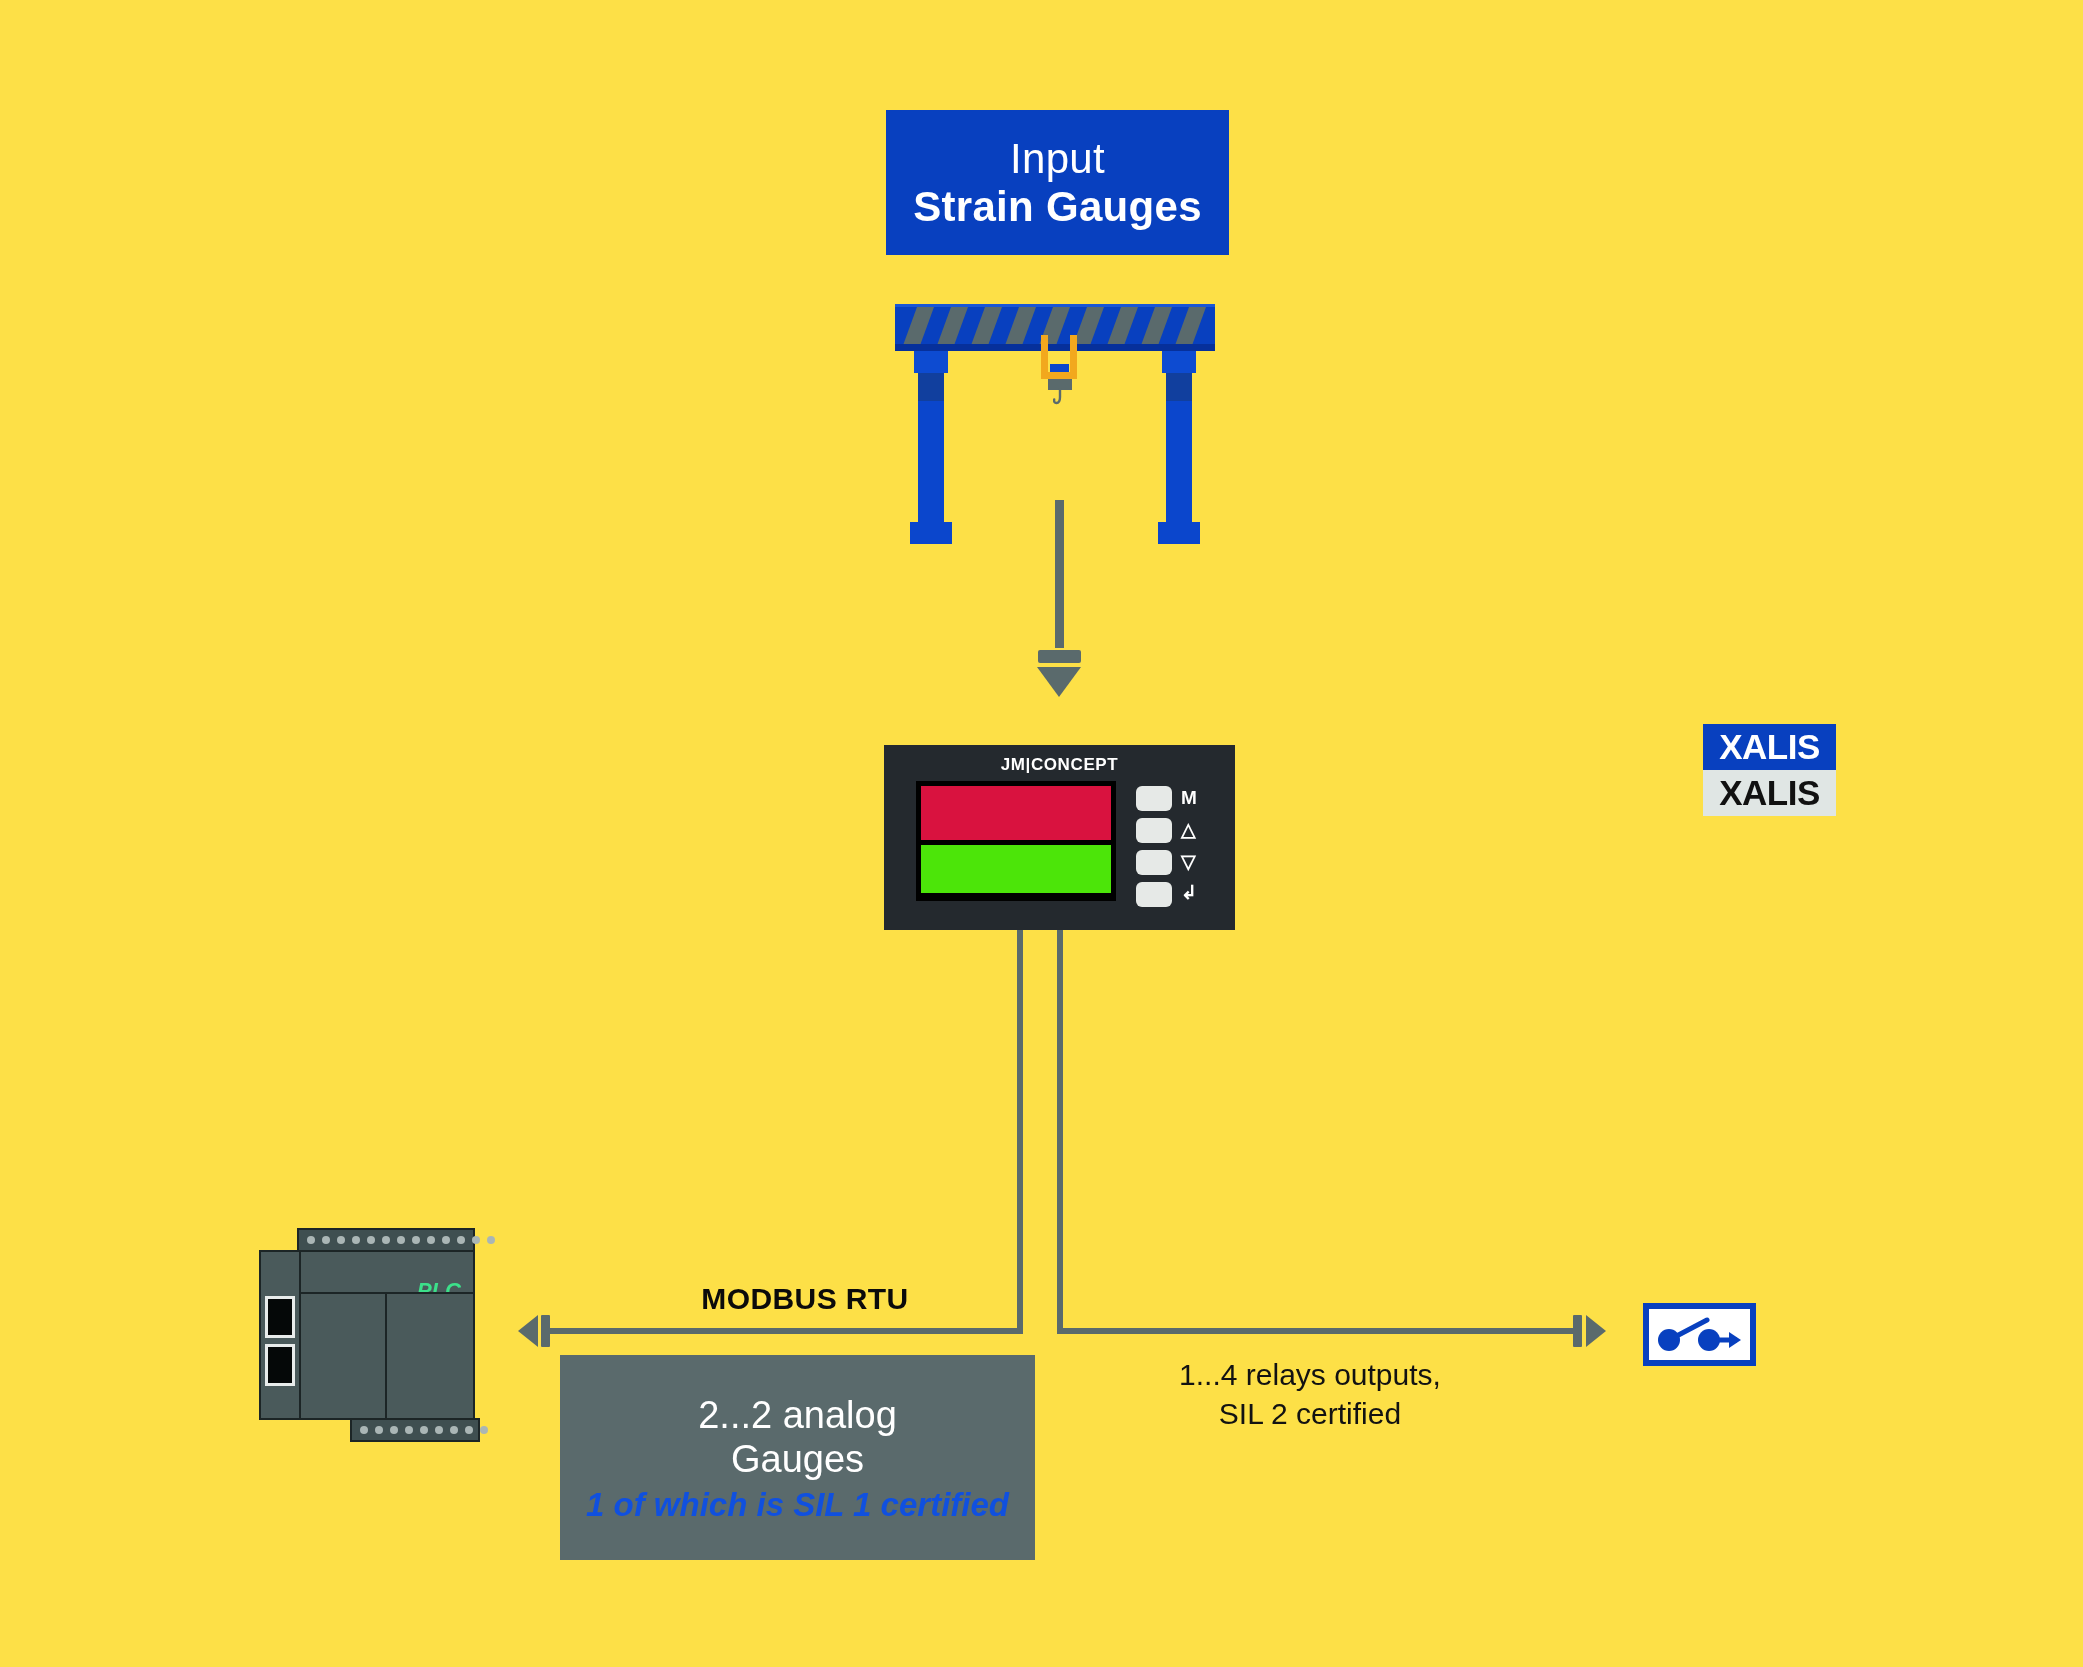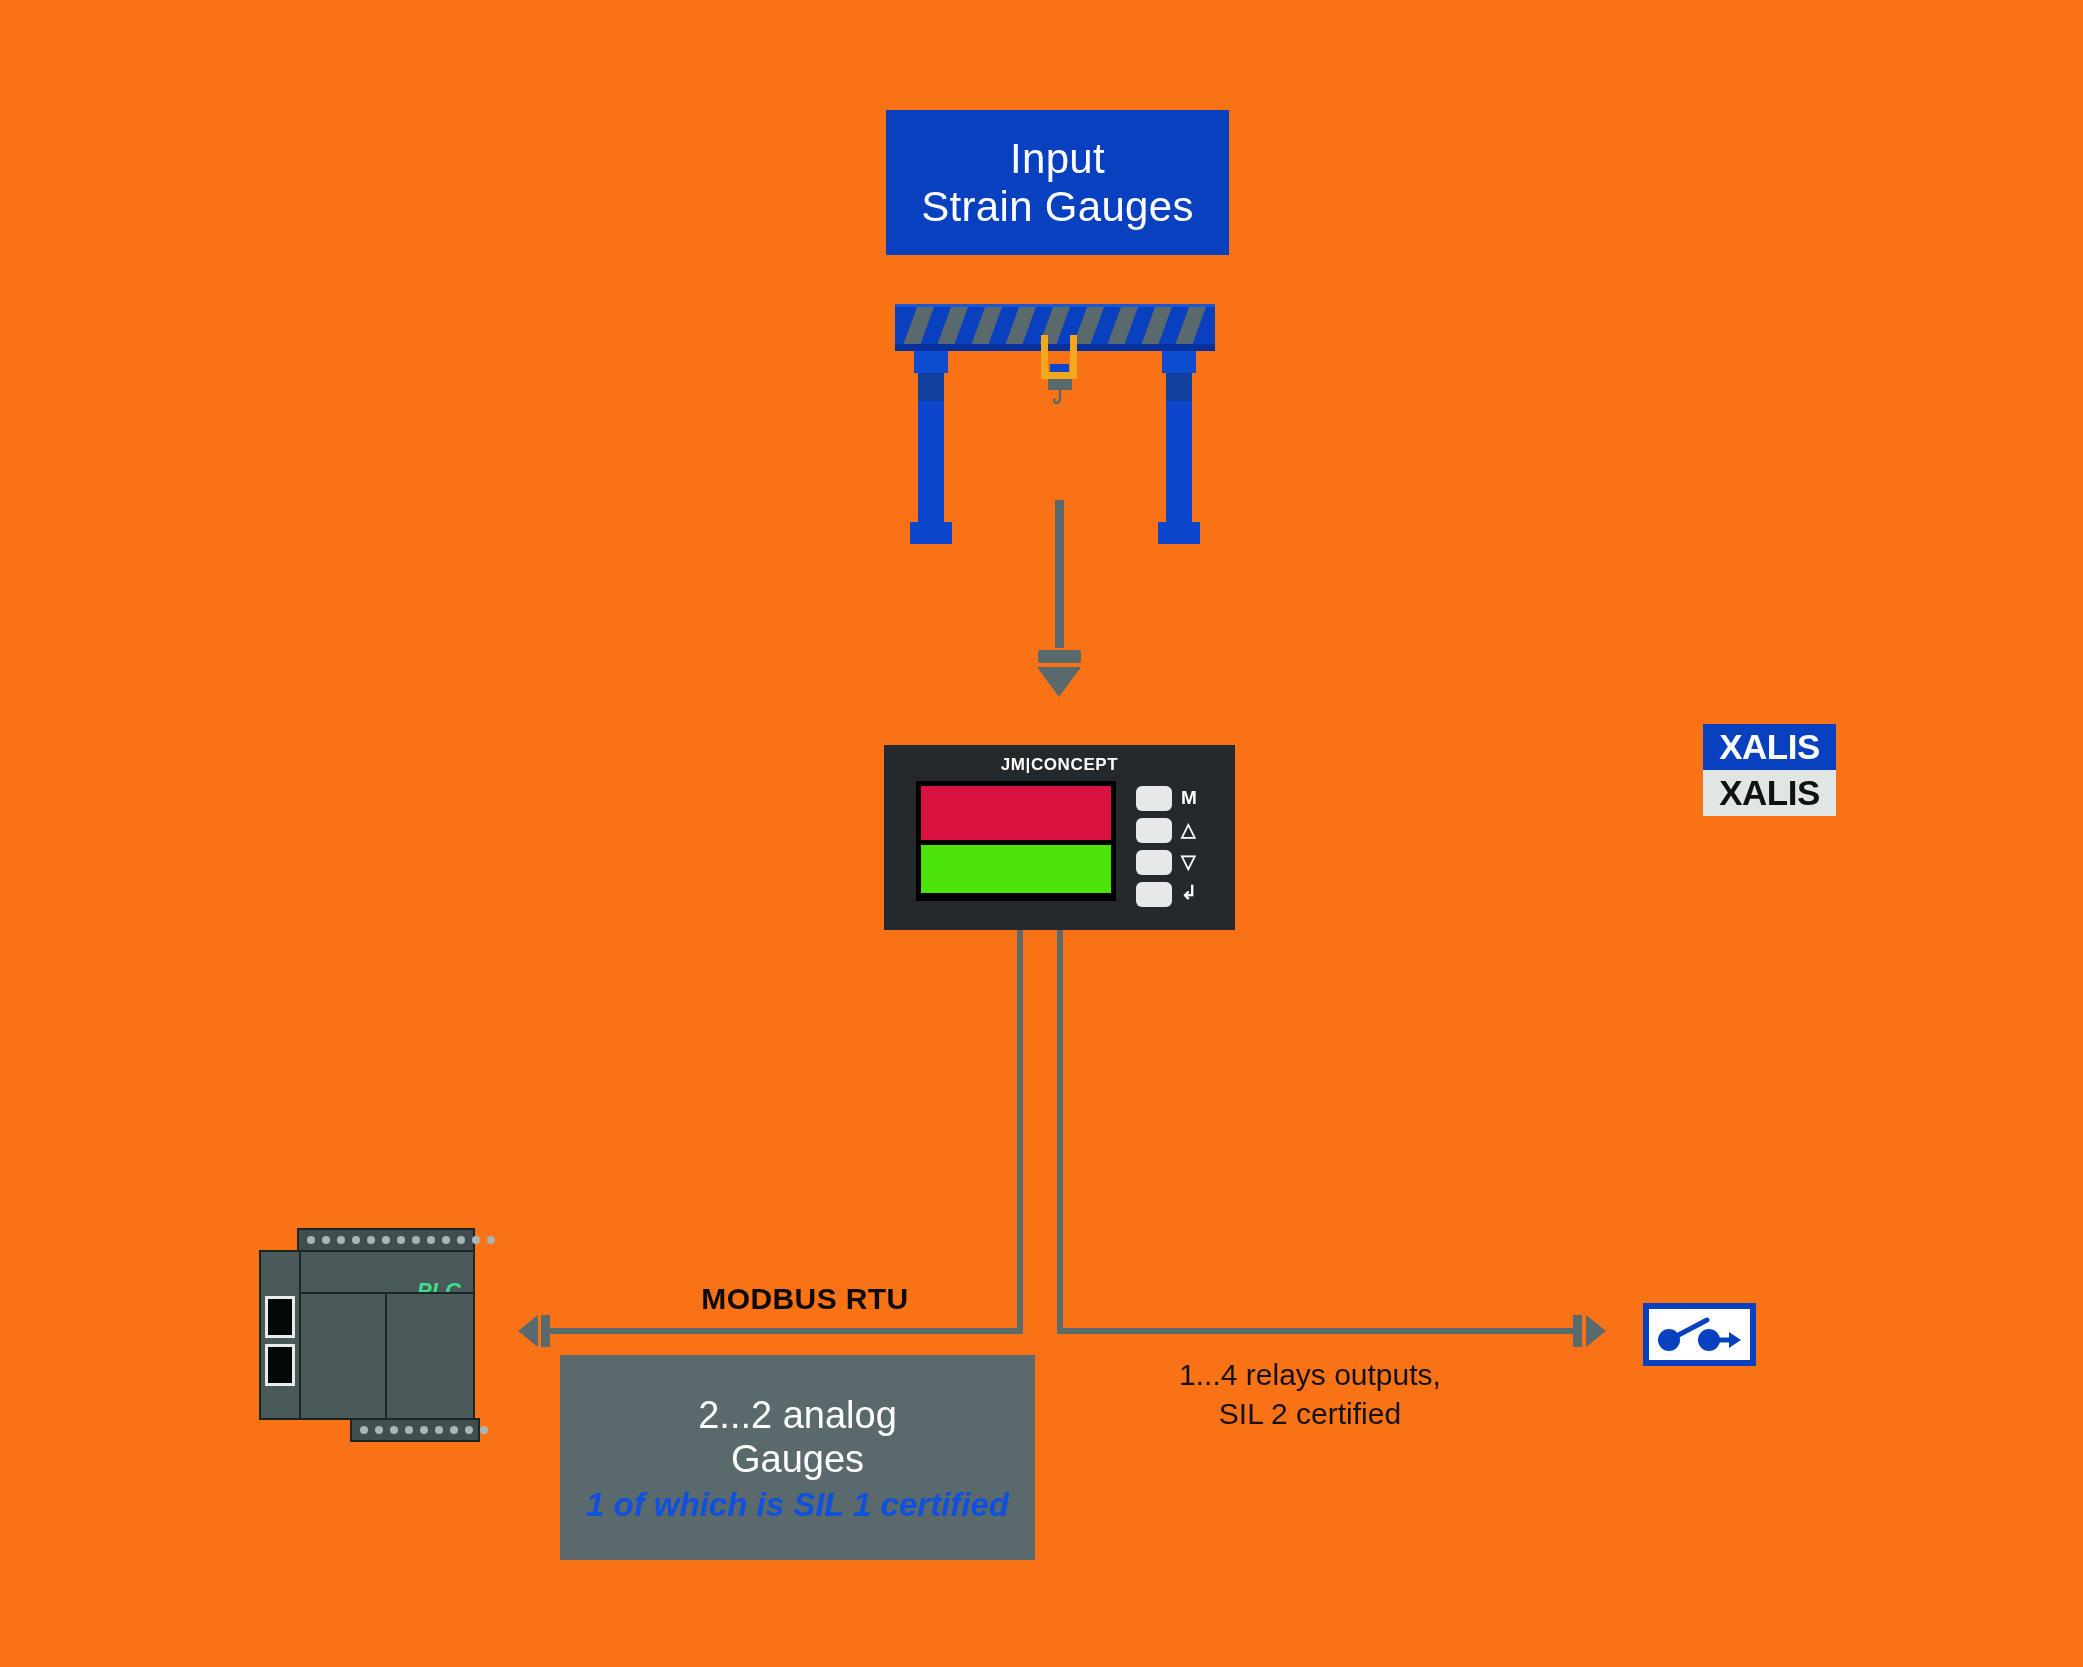--- a/index.html
+++ b/index.html
@@ -8,21 +8,21 @@
     background: #ffffff;
   }
   body {
     font-family: "Liberation Sans", sans-serif;
     -webkit-font-smoothing: antialiased;
   }
   #stage {
     position: relative;
     width: 2083px;
     height: 1667px;
-    background: #f97316;
+    background: #fde047;
     overflow: hidden;
   }
 
   
   #input-box {
     position: absolute;
     left: 886px;
     top: 110px;
     width: 343px;
     height: 145px;
@@ -36,21 +36,21 @@
   #input-box .line1 {
     color: #ffffff;
     font-size: 42px;
     font-weight: 400;
     letter-spacing: 0.3px;
     line-height: 1.12;
   }
   #input-box .line2 {
     color: #ffffff;
     font-size: 42px;
-    font-weight: 400;
+    font-weight: 700;
     letter-spacing: 0.3px;
     line-height: 1.12;
   }
 
   
   #crane {
     position: absolute;
     left: 890px;
     top: 300px;
     width: 330px;

